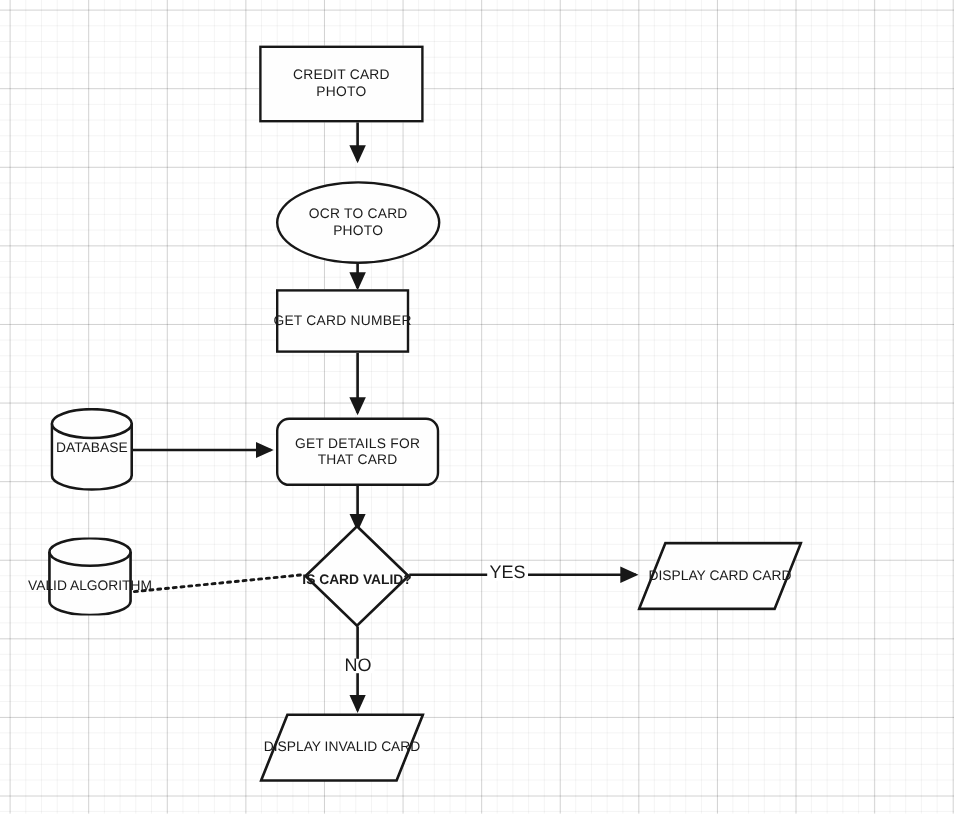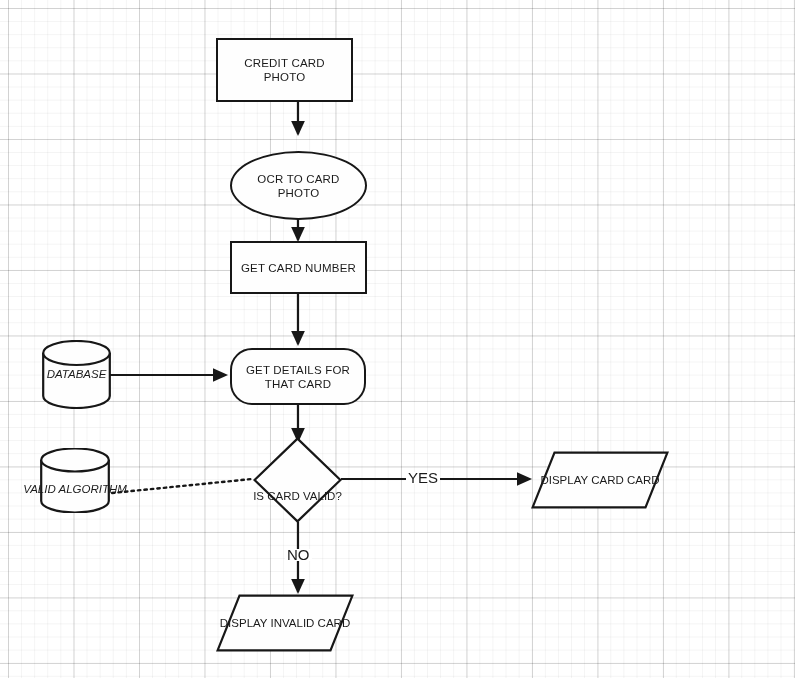--- a/index.html
+++ b/index.html
@@ -54,45 +54,46 @@
   .node .lbl { display: block; }
   
   .rect {
     background: #fefefe;
     border: 2px solid #171717;
   }
   
   .round {
     background: #fefefe;
     border: 2px solid #171717;
-    border-radius: 22px;
+    border-radius: 11px;
   }
   
   .ellipse {
     background: #fefefe;
     border: 2px solid #171717;
     border-radius: 50%;
   }
   
   .diamond-wrap {
     position: absolute;
   }
   .diamond-wrap svg { position: absolute; left: 0; top: 0; }
   .diamond-label {
     position: absolute;
-    left: 0; top: 16px;
+    left: 0; top: 4px;
     width: 100%; height: 100%;
     display: flex;
     align-items: center;
     justify-content: center;
     text-align: center;
     font-size: 11.5px;
     line-height: 14px;
     color: #1b1b1b;
     white-space: nowrap;
+    font-weight: bold;
   }
   
   .para-wrap { position: absolute; }
   .para-wrap svg { position: absolute; left: 0; top: 0; }
   .para-label {
     position: absolute;
     left: 0; top: 0;
     width: 100%; height: 100%;
     display: flex;
     align-items: center;
@@ -111,21 +112,20 @@
     left: -14px; top: 0;
     width: calc(100% + 28px); height: 100%;
     display: flex;
     align-items: center;
     justify-content: center;
     text-align: center;
     font-size: 11.5px;
     line-height: 15px;
     color: #1b1b1b;
     white-space: nowrap;
-    font-style: italic;
   }
   .edge-label {
     position: absolute;
     font-size: 15px;
     color: #1b1b1b;
     background: #ffffff;
     padding: 0 2px;
     white-space: nowrap;
     line-height: 12px;
   }
@@ -166,21 +166,21 @@
     </span>
   </div>
 
   <div class="node ellipse" style="left:230px; top:151px; width:137px; height:69px;">
     <span>
       <span class="lbl">OCR TO CARD</span>
       <span class="lbl">PHOTO</span>
     </span>
   </div>
 
-  <div class="node rect" style="left:230px; top:241px; width:137px; height:53px;">
+  <div class="node rect" style="left:230px; top:241px; width:111px; height:53px;">
     <span>
       <span class="lbl">GET CARD NUMBER</span>
     </span>
   </div>
 
   <div class="node round" style="left:230px; top:348px; width:136px; height:57px;">
     <span>
       <span class="lbl">GET DETAILS FOR</span>
       <span class="lbl">THAT CARD</span>
     </span>

